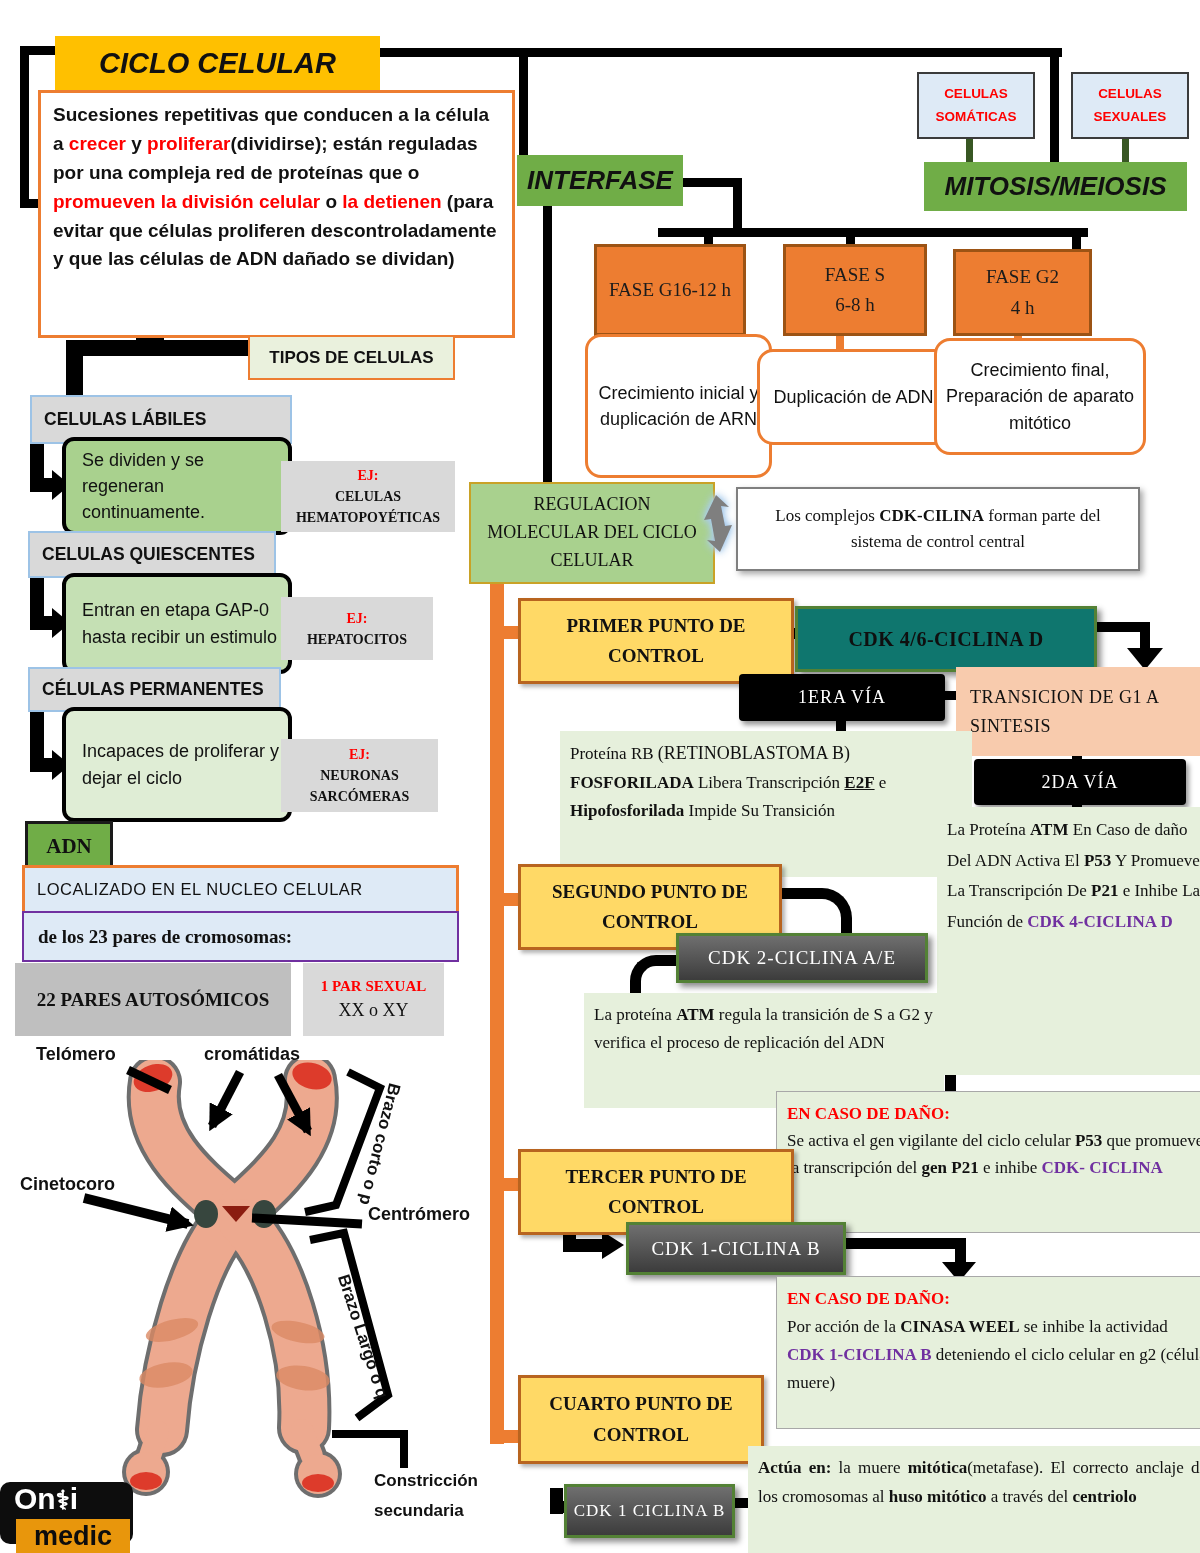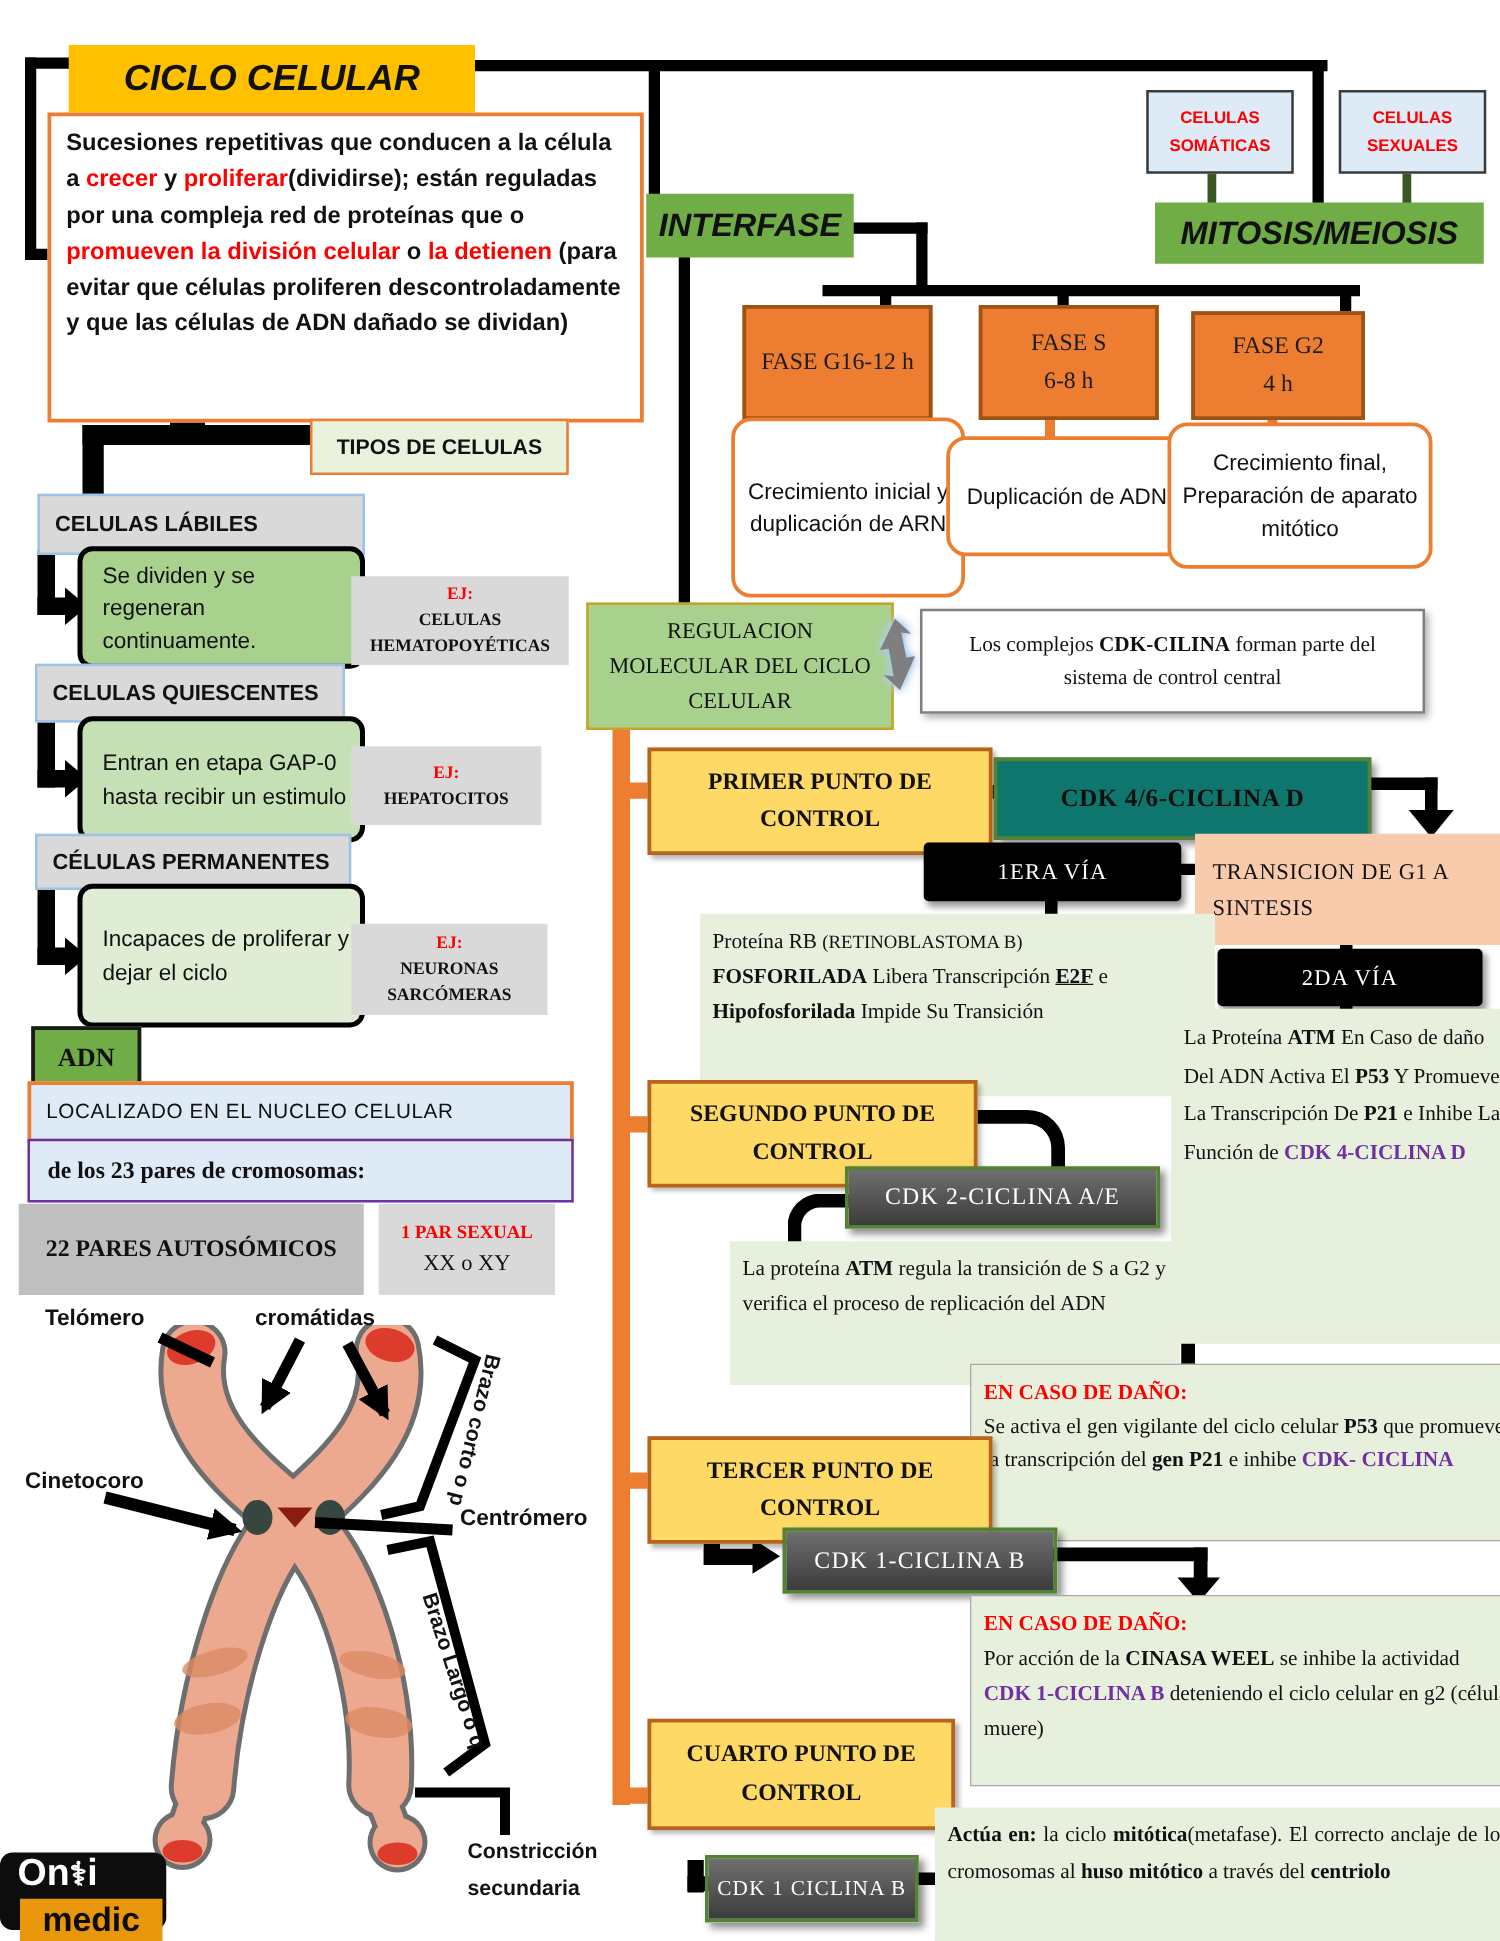--- a/index.html
+++ b/index.html
@@ -7,21 +7,21 @@
         font-family:"Liberation Sans",sans-serif;color:#111;}
   .abs{position:absolute;}
   .ln{position:absolute;background:#000;}
   .oln{background:#ED7D31;}
   .gln{background:#385723;}
   .flexc{display:flex;align-items:center;justify-content:center;text-align:center;}
   .red{color:#FF0000;}
   .purple{color:#7030A0;font-weight:bold;}
   .b{font-weight:bold;}
   .u{text-decoration:underline;font-weight:bold;}
-  .small-caps{font-size:15px;}
+  .small-caps{font-size:18px;}
   
   .title-box{background:#FFC000;font-weight:bold;font-style:italic;font-size:29px;}
   .intro-box{border:3px solid #ED7D31;background:#fff;font-weight:bold;font-size:19px;
              line-height:1.52;padding:8px 12px;}
   .bluecell{background:#DEEAF6;border:2px solid #3b3b3b;color:#FF0000;font-weight:bold;
             font-size:13.5px;line-height:1.7;}
   .phase-green{background:#70AD47;font-weight:bold;font-style:italic;font-size:26px;}
   .fase{background:#ED7D31;border:3px solid #9C5314;font-family:"Liberation Serif",serif;
         font-size:19px;color:#1c1c1c;line-height:1.6;}
   .crec{background:#fff;border:3px solid #ED7D31;border-radius:16px;font-size:18px;line-height:1.45;}
@@ -296,21 +296,21 @@
 
   <div class="abs ltext encaso" style="left:776px;top:1276px;width:421px;height:135px;line-height:1.65;">
     <span class="red b">EN CASO DE DAÑO:</span><br>
     <span>Por acción de la </span><span class="b">CINASA WEEL</span><span> se inhibe la actividad </span><span class="purple">CDK 1-CICLINA B</span><span> deteniendo el ciclo celular en g2 (célula muere)</span>
   </div>
 
   <div class="abs punto flexc" style="left:518px;top:1375px;width:212px;height:83px;padding:0 14px;">CUARTO PUNTO DE CONTROL</div>
   <div class="abs cdkdark flexc" style="left:564px;top:1484px;width:165px;height:48px;font-size:17px;">CDK 1 CICLINA B</div>
 
   <div class="abs ltext" style="left:748px;top:1446px;width:449px;height:92px;line-height:1.7;text-align:justify;">
-    <span class="b">Actúa en:</span><span> la ciclo </span><span class="b">mitótica</span><span>(metafase). El correcto anclaje de los cromosomas al </span><span class="b">huso mitótico</span><span> a través del </span><span class="b">centriolo</span>
+    <span class="b">Actúa en:</span><span> la muere </span><span class="b">mitótica</span><span>(metafase). El correcto anclaje de los cromosomas al </span><span class="b">huso mitótico</span><span> a través del </span><span class="b">centriolo</span>
   </div>
 
   <div class="abs" style="left:0;top:1482px;width:140px;height:71px;">
     <div class="abs" style="left:0;top:0;width:133px;height:62px;background:#0d0d0d;border-radius:10px;color:#fff;font-weight:bold;font-size:30px;padding-left:14px;box-sizing:border-box;">
       <span>On</span><span style="font-size:26px;">⚕</span><span>i</span>
     </div>
     <div class="abs flexc" style="left:16px;top:37px;width:114px;height:34px;background:#E8960C;color:#0d0d0d;font-weight:bold;font-size:27px;">medic</div>
   </div>
 
 </div>

